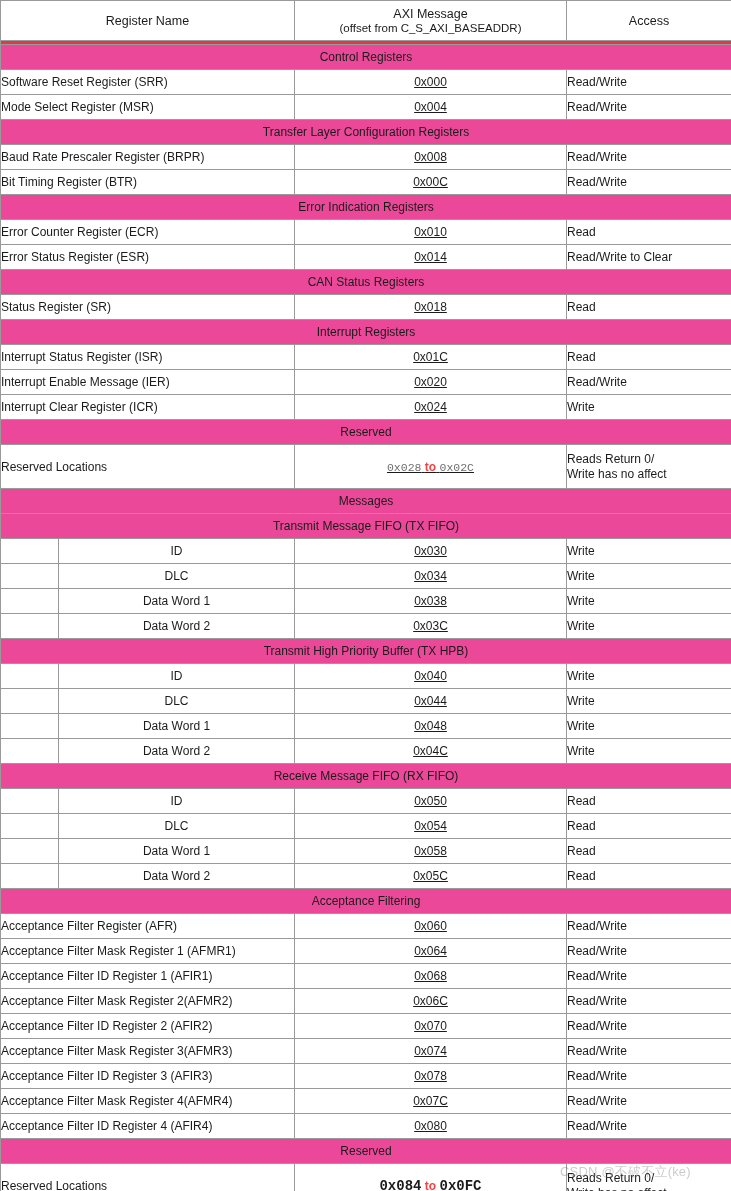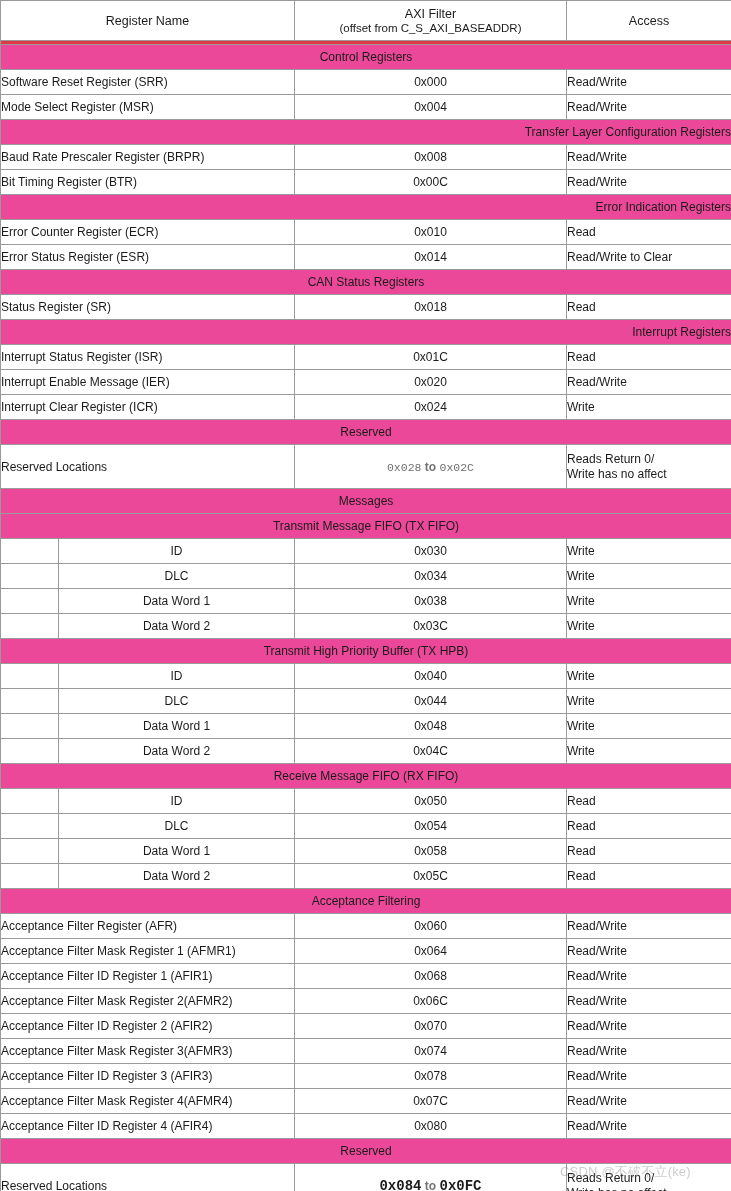--- a/index.html
+++ b/index.html
@@ -71,21 +71,21 @@
     background: #ec4899;
     height: 24px;
     text-align: center;
     font-weight: bold;
     font-size: 12px;
     border-top: 1px solid #8a8a8a;
     border-bottom: 1px solid #8a8a8a;
   }
   td.section.plain {
     font-weight: normal;
-    text-align: right;
+    text-align: center;
     padding-left: 7px;
     font-size: 12px;
   }
   td.section.center-plain {
     font-weight: normal;
     text-align: center;
     padding-left: 0;
   }
 
   
@@ -96,41 +96,42 @@
     font-size: 12px;
   }
   td.name.center {
     text-align: center;
     padding-left: 0;
   }
   td.addr {
     height: 24px;
     text-align: center;
     font-size: 12px;
+    text-decoration: underline;
   }
   td.access {
     height: 24px;
     font-size: 12px;
     line-height: 15px;
   }
   td.indent { background: #ffffff; }
 
   td.tall { height: 43px; }
 
   .mono {
     font-family: "Liberation Mono", "DejaVu Sans Mono", monospace;
     font-size: 11.5px;
     color: #6f6f6f;
   }
   .mono.bold {
     color: #1b1b1b;
     font-weight: bold;
     font-size: 14px;
   }
-  .to-word { font-weight: bold; color: #737373; font-size: 12px; text-align: right; }
+  .to-word { font-weight: bold; color: #ef4444; font-size: 12px; text-align: right; }
 
   .two-line span { display: block; }
 
   
   #watermark {
     position: absolute;
     left: 560px;
     top: 1163px;
     width: 175px;
     font-family: "Liberation Sans", sans-serif;
@@ -150,21 +151,21 @@
     <col class="c-name">
     <col class="c-addr">
     <col class="c-access">
   </colgroup>
   <thead>
     <tr class="head-row">
       <th colspan="2">
         <span>Register Name</span>
       </th>
       <th>
-        <span>AXI Filter</span>
+        <span>AXI Message</span>
         <span class="sub">(offset from C_S_AXI_BASEADDR)</span>
       </th>
       <th>
         <span>Access</span>
       </th>
     </tr>
     <tr class="redline-row">
       <td colspan="4"></td>
     </tr>
   </thead>

